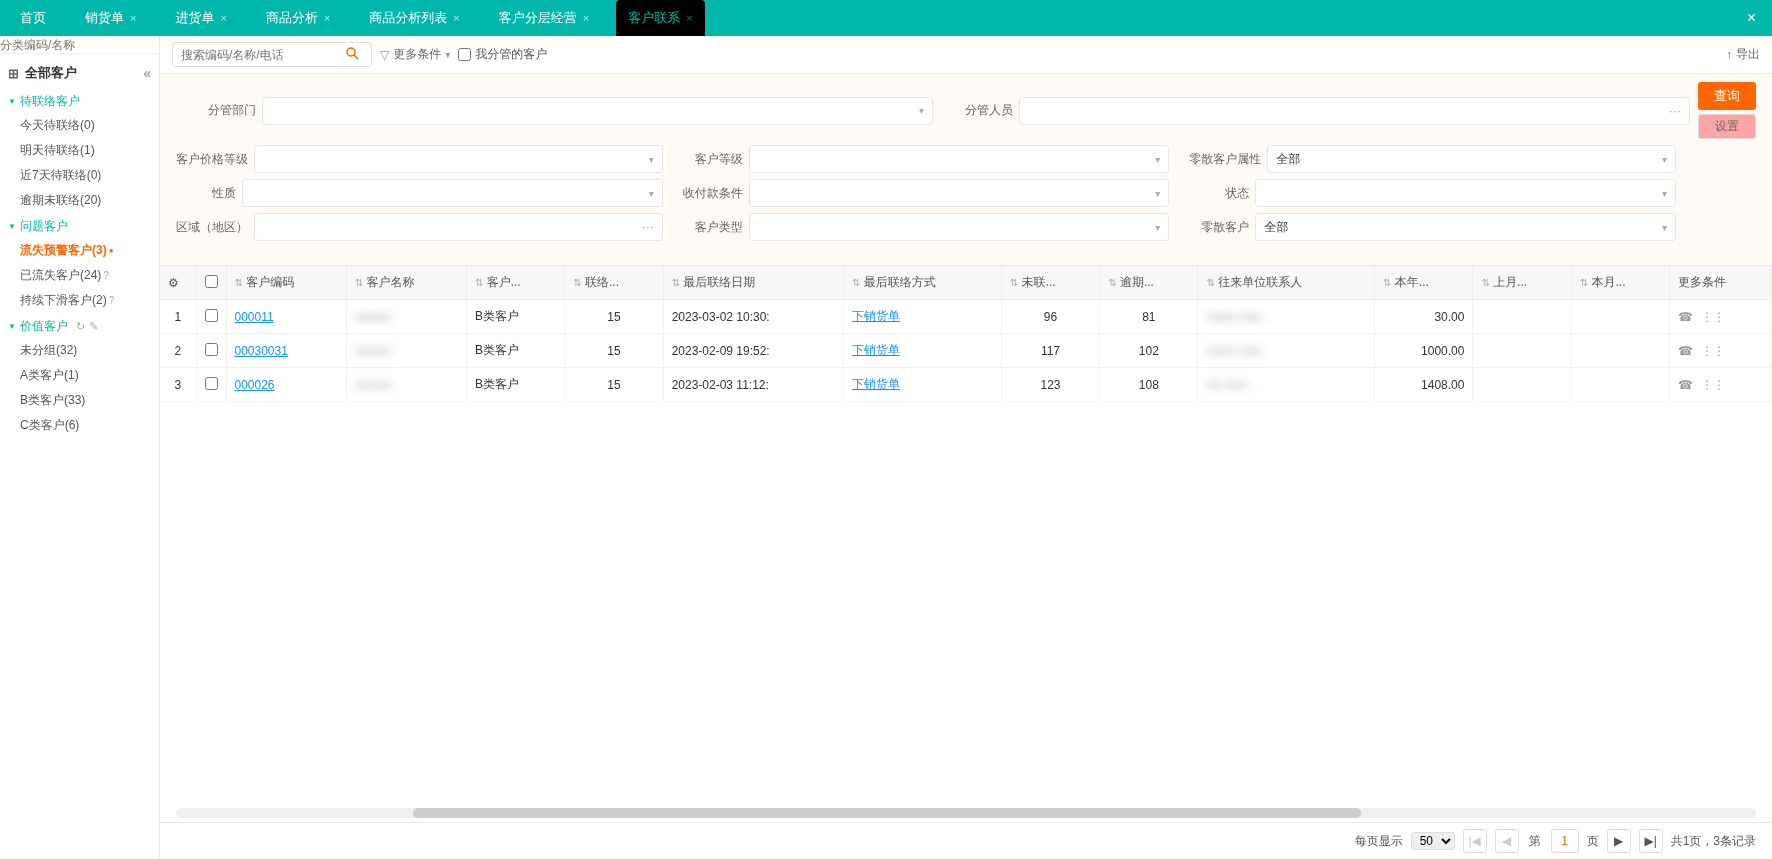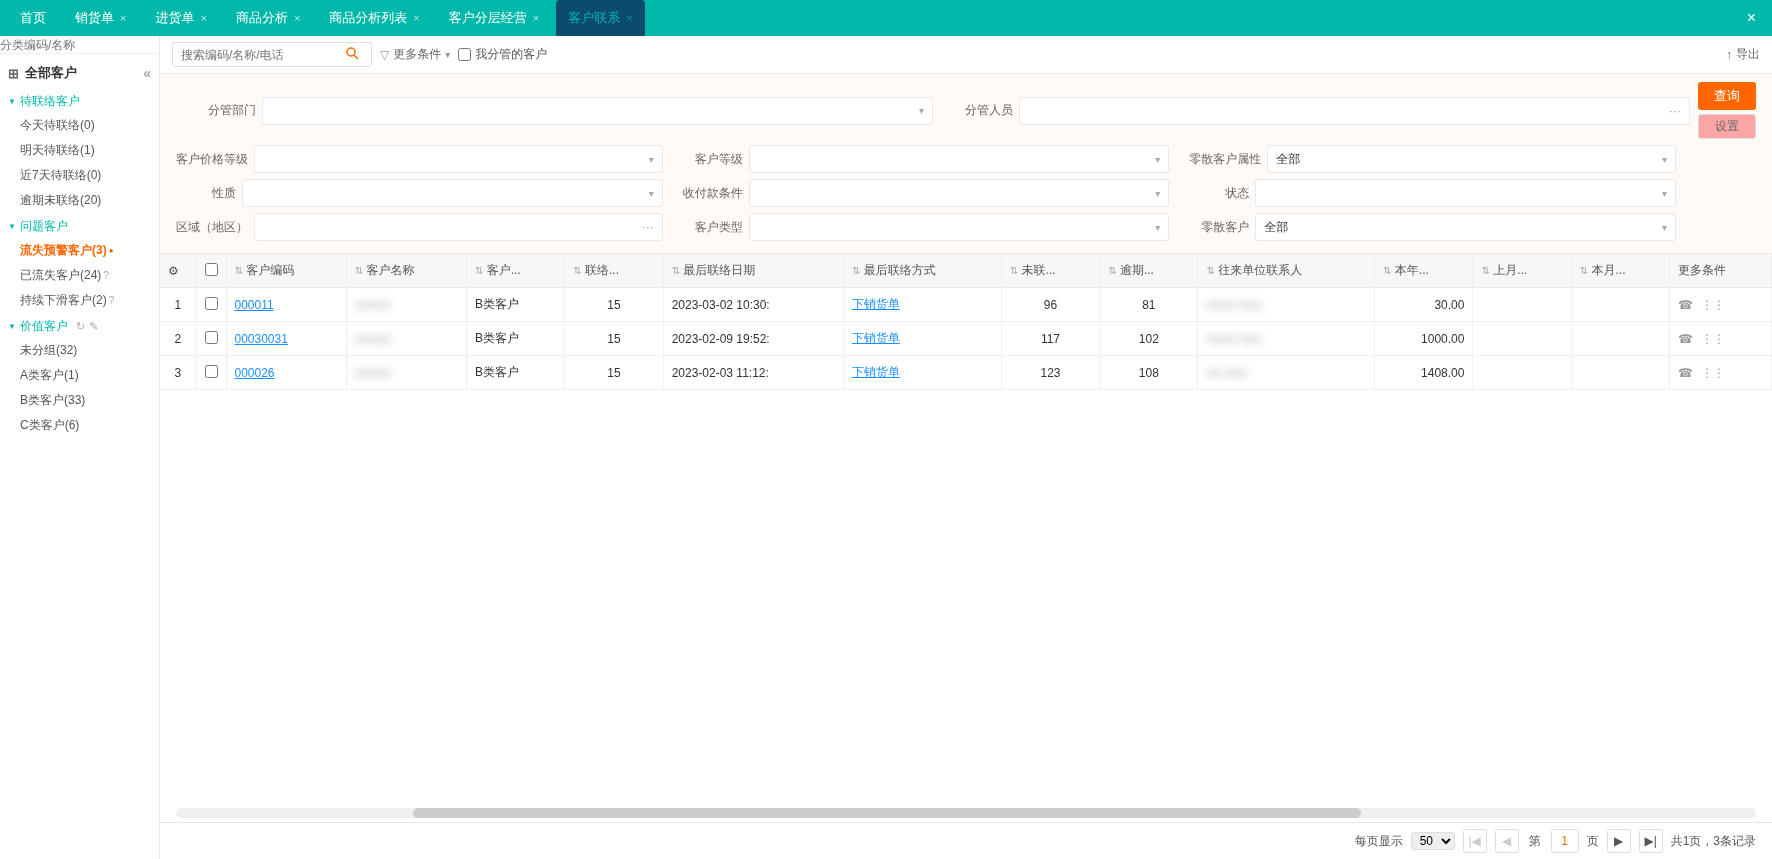--- a/index.html
+++ b/index.html
@@ -5,35 +5,35 @@
     * { box-sizing: border-box; margin: 0; padding: 0; }
     body { font-family: 'Microsoft YaHei', Arial, sans-serif; font-size: 12px; background: #f5f5f5; color: #333; overflow: hidden; height: 859px; }
 
     
     .topbar {
       background: #00b8a9;
       height: 36px;
       display: flex;
       align-items: center;
       padding: 0 8px;
-      gap: 5px;
+      gap: 15px;
     }
     .topbar-tab {
       height: 36px;
       display: flex;
       align-items: center;
       padding: 0 12px;
       color: #fff;
       font-size: 13px;
       cursor: pointer;
       white-space: nowrap;
       gap: 4px;
     }
     .topbar-tab.active {
-      background: #0c4a6e;
+      background: #000000;
       color: #00b8a9;
       border-radius: 4px 4px 0 0;
     }
     .topbar-tab .close-x {
       font-size: 11px;
       opacity: 0.7;
       margin-left: 2px;
     }
     .topbar-right {
       margin-left: auto;
@@ -193,21 +193,21 @@
       background: #fffaf5;
       border-bottom: 1px solid #f0e8d8;
       padding: 8px 16px;
     }
     .filter-row {
       display: flex;
       align-items: center;
       margin-bottom: 6px;
       gap: 0;
     }
-    .filter-row:last-child { margin-bottom: 4px; justify-content: flex-end; }
+    .filter-row:last-child { margin-bottom: 16px; justify-content: flex-end; }
     .filter-item {
       display: flex;
       align-items: center;
       flex: 1;
       gap: 6px;
       min-width: 0;
     }
     .filter-label {
       color: #666;
       white-space: nowrap;

